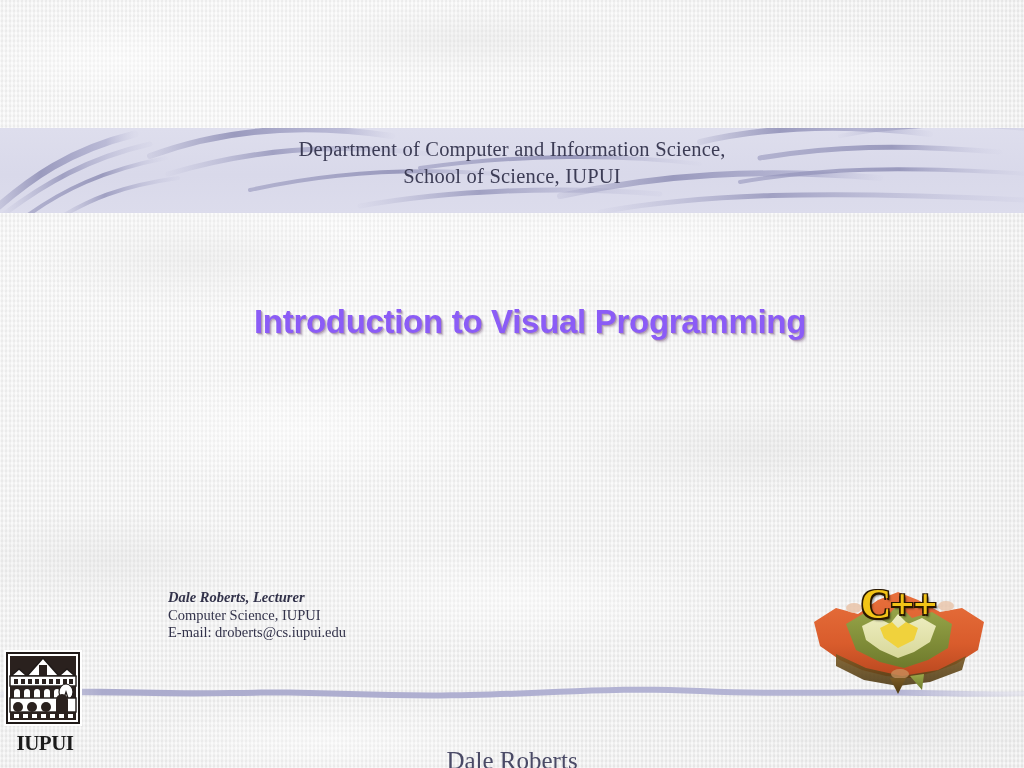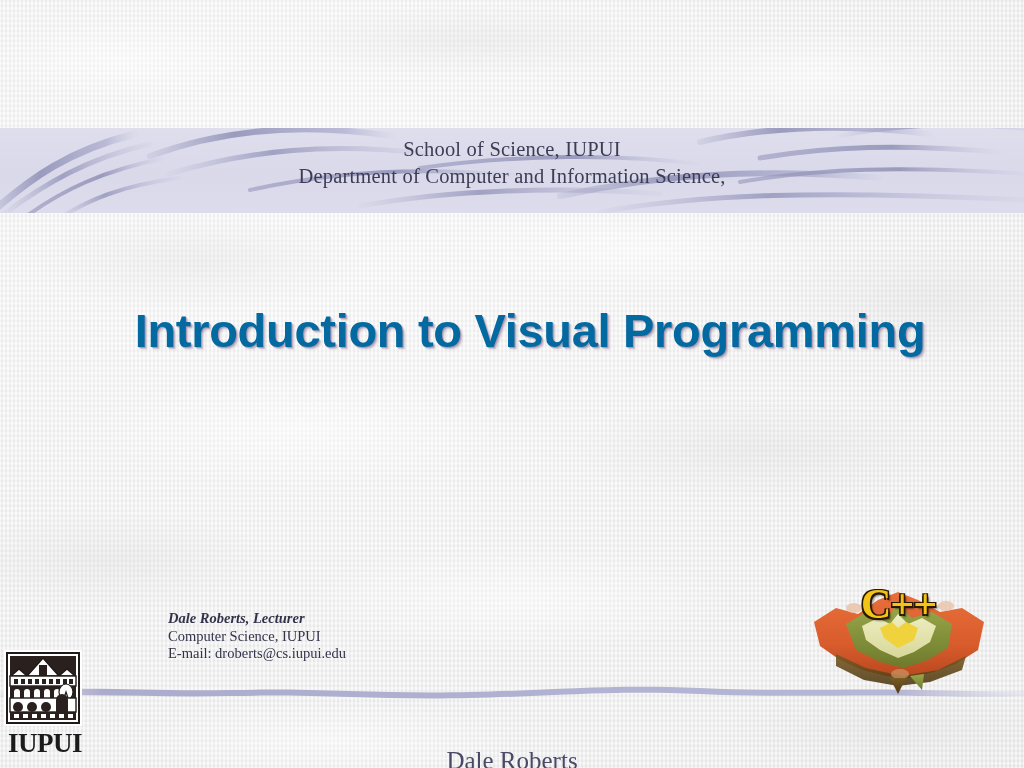--- a/index.html
+++ b/index.html
@@ -76,23 +76,23 @@
   .title {
     position: absolute;
     left: 0;
     top: 303px;
     width: 1024px;
     text-align: center;
     z-index: 5;
   }
   .title span {
     font-family: "Liberation Sans", sans-serif;
-    font-size: 47px;
+    font-size: 33px;
     font-weight: bold;
-    color: #0369a1;
+    color: #8b5cf6;
     letter-spacing: -0.3px;
     text-shadow:
       1px 1px 0 rgba(150,120,155,0.55),
       2px 2px 1px rgba(170,150,175,0.45),
       3px 3px 2px rgba(190,180,195,0.30);
     margin-left: 36px;
   }
 
   
   .author-block {
@@ -101,21 +101,20 @@
     top: 589px;
     color: #32324a;
     font-family: "Liberation Serif", serif;
     font-size: 14.5px;
     line-height: 17.5px;
     z-index: 5;
   }
   .author-block .lead {
     font-weight: bold;
     font-style: italic;
-    margin-top: 21px;
   }
 
   
   .bottom-wave {
     position: absolute;
     left: 0;
     top: 668px;
     width: 1024px;
     height: 40px;
     z-index: 2;
@@ -155,21 +154,21 @@
     box-sizing: border-box;
   }
   .iupui-word {
     position: absolute;
     left: 0;
     top: 78px;
     width: 82px;
     text-align: center;
     font-family: "Liberation Serif", serif;
     font-weight: bold;
-    font-size: 27px;
+    font-size: 21px;
     letter-spacing: -0.5px;
     color: #1b1b1b;
     line-height: 30px;
   }
 
   
   .cpp-graphic {
     position: absolute;
     left: 806px;
     top: 578px;
@@ -267,22 +266,22 @@
       <path d="M 760 30 C 830 18 900 16 1000 24" stroke="url(#stroke3)" stroke-width="5" fill="none" stroke-linecap="round"></path>
       <path d="M 840 8 C 900 -4 970 -6 1034 2" stroke="url(#stroke2)" stroke-width="4" fill="none" stroke-linecap="round"></path>
       <path d="M 560 68 C 660 46 760 40 880 50" stroke="url(#stroke1)" stroke-width="6" fill="none" stroke-linecap="round"></path>
       <path d="M 740 54 C 820 40 900 38 1030 46" stroke="url(#stroke3)" stroke-width="4" fill="none" stroke-linecap="round"></path>
       <path d="M 600 84 C 700 66 820 62 1024 72" stroke="url(#stroke2)" stroke-width="5" fill="none" stroke-linecap="round"></path>
       <path d="M 420 40 C 520 26 620 26 700 36" stroke="url(#stroke3)" stroke-width="4" fill="none" stroke-linecap="round"></path>
     </svg>
   </div>
 
   <div class="header-text">
+    <div>Department of Computer and Information Science,</div>
     <div>School of Science, IUPUI</div>
-    <div>Department of Computer and Information Science,</div>
   </div>
 
   <div class="title">
     <span>Introduction to Visual Programming</span>
   </div>
 
   <div class="author-block">
     <div class="lead">Dale Roberts, Lecturer</div>
     <div>Computer Science, IUPUI</div>
     <div>E-mail: droberts@cs.iupui.edu</div>

